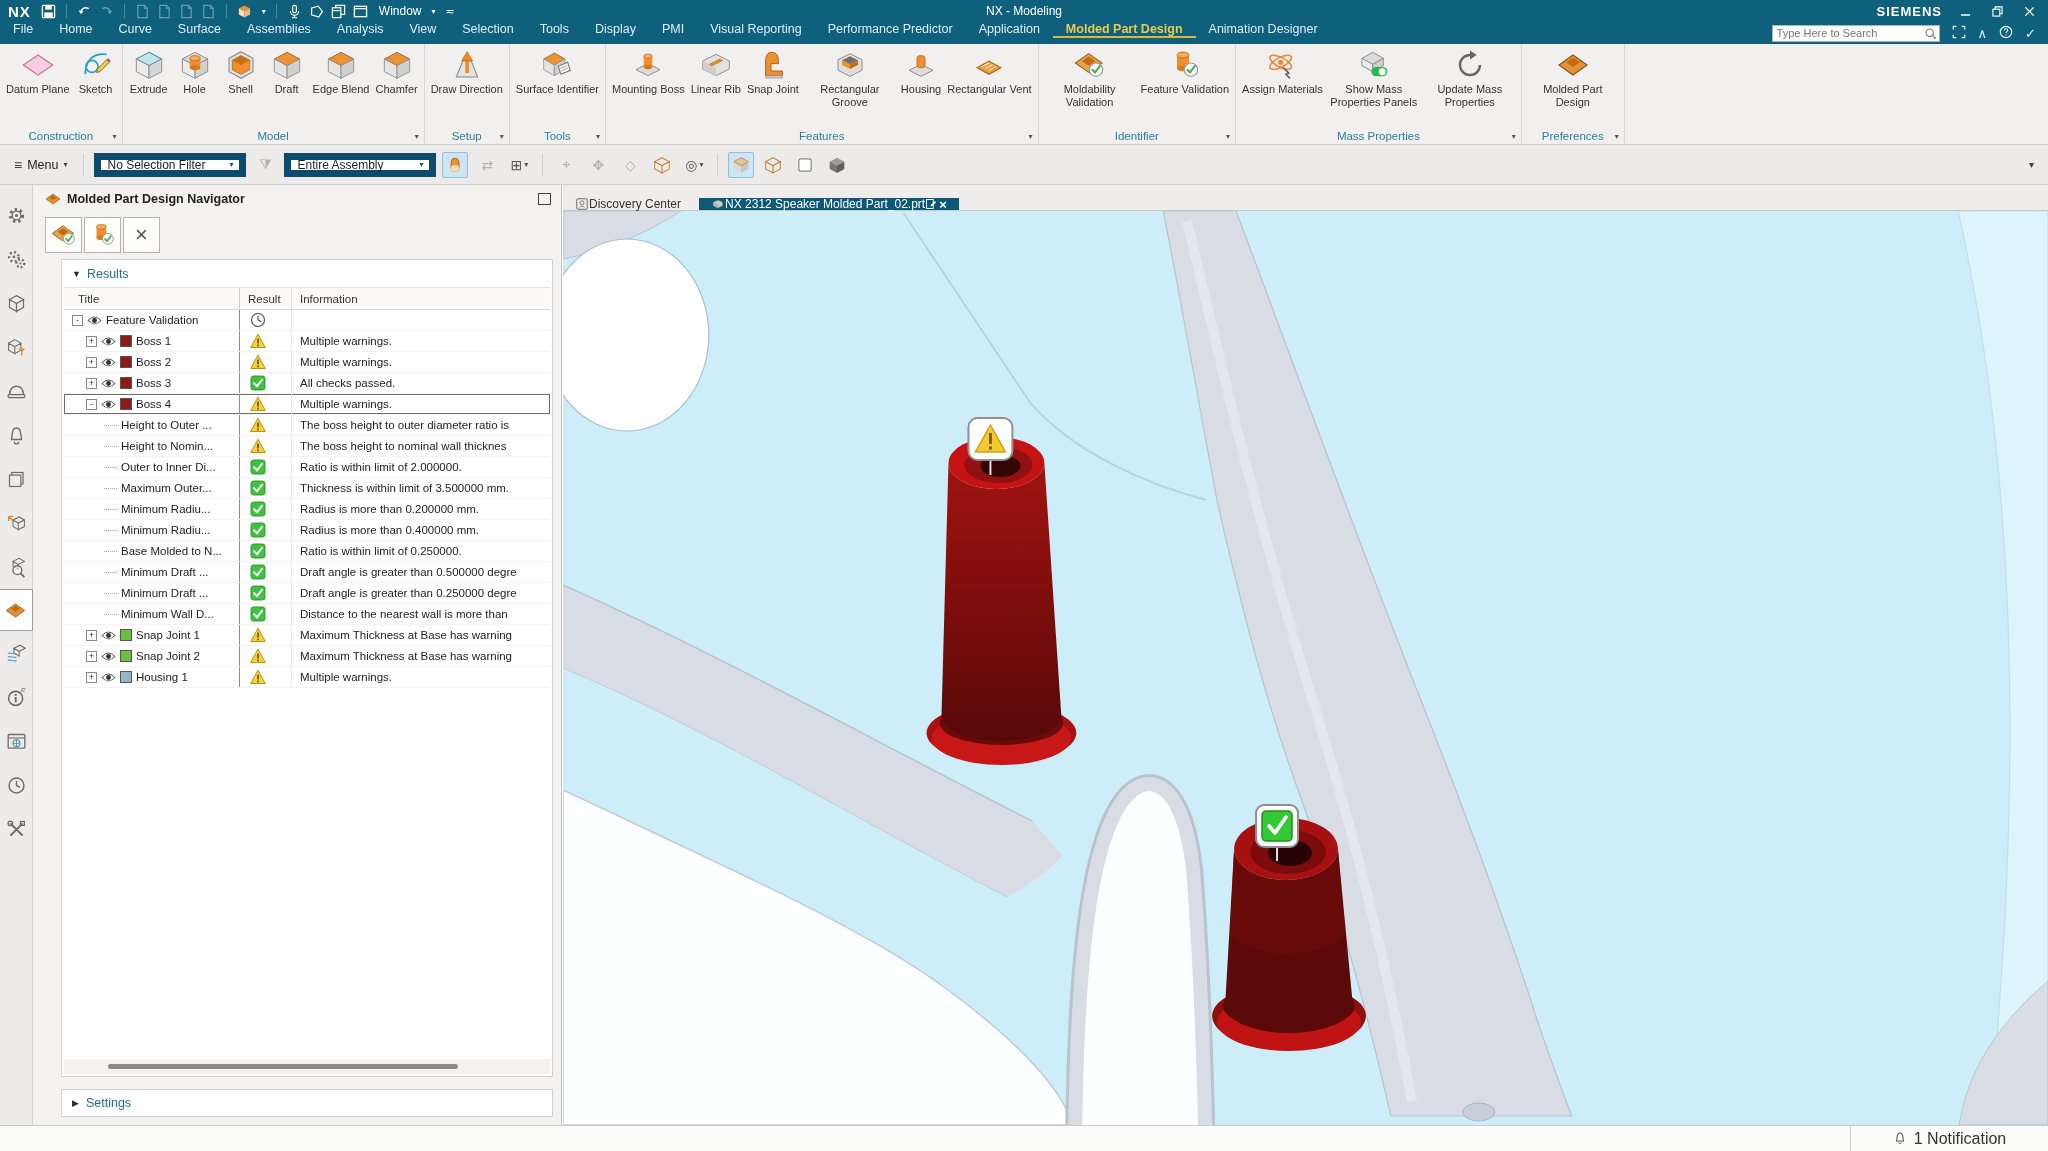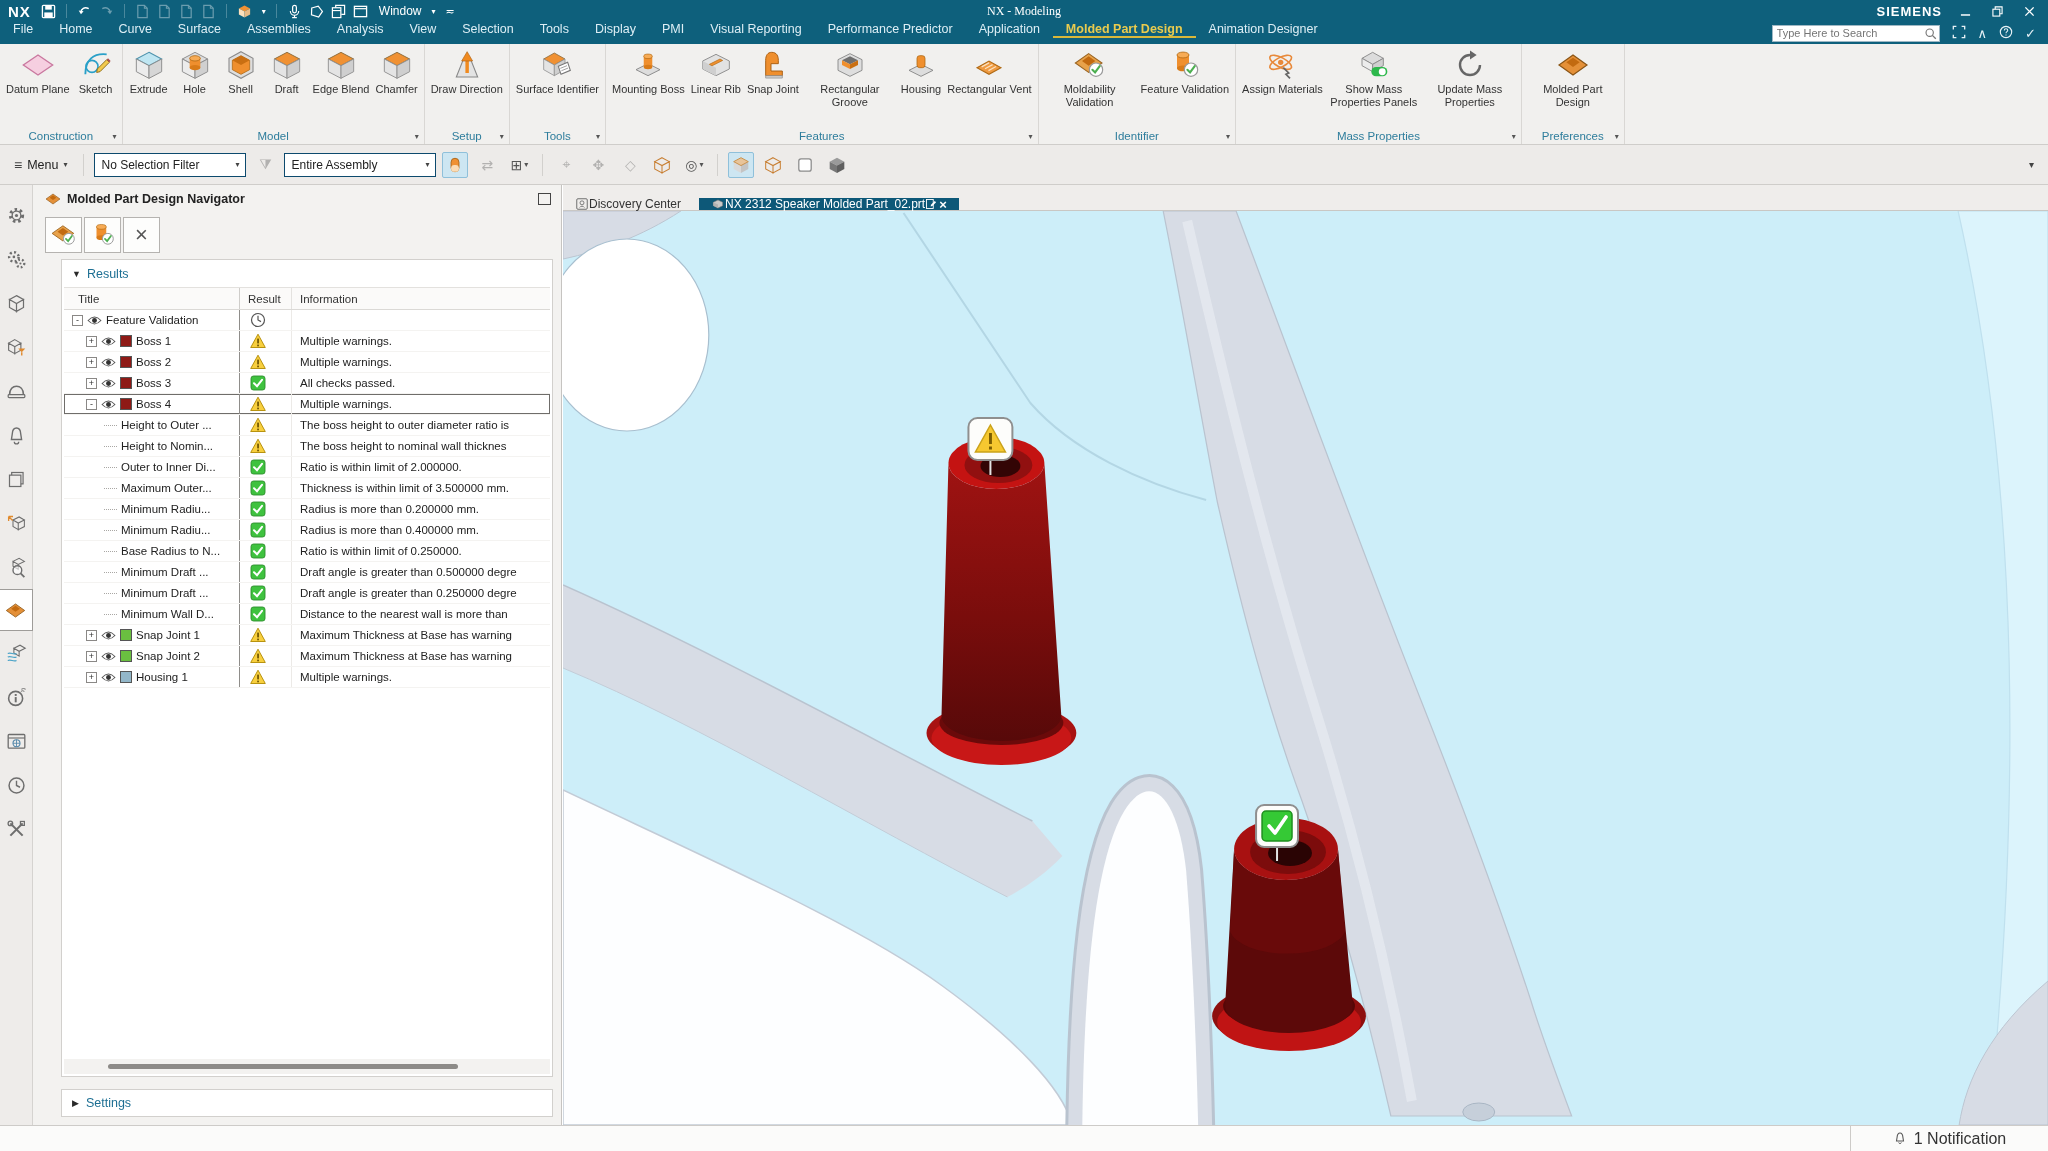--- a/index.html
+++ b/index.html
@@ -8,21 +8,21 @@
 
   
   #titlebar { position:absolute; left:0; top:0; width:2048px; height:22px; background:#0e607c; display:flex; align-items:center; color:#fff; }
   .nx-logo { font-weight:bold; font-size:15px; padding:0 10px 0 8px; letter-spacing:1px; }
   .qat { display:flex; align-items:center; gap:7px; }
   .qat svg { width:15px; height:15px; }
   .qat .dim { opacity:.38; }
   .qsep { width:1px; height:14px; background:rgba(255,255,255,.25); margin:0 3px; }
   .win-label { font-size:12px; margin-left:4px; }
   .dd { font-size:8px; margin-left:3px; }
-  #tb-title { position:absolute; left:0; right:0; text-align:center; font-size:12px; pointer-events:none;font-family:Liberation Serif, serif; }
+  #tb-title { position:absolute; left:0; right:0; text-align:center; font-size:12px; pointer-events:none; }
   .tb-right { margin-left:auto; display:flex; align-items:center; gap:14px; padding-right:10px; z-index:2; }
   .brand { font-weight:bold; font-size:13px; letter-spacing:1px; }
   .winbtn { width:18px; height:16px; display:flex; align-items:center; justify-content:center; }
   .winbtn svg { width:11px; height:11px; }
 
   
   #menubar { position:absolute; left:0; top:22px; width:2048px; height:22px; background:#0e607c; display:flex; align-items:stretch; color:#ddeef5; }
   .mtab { font-size:12.5px; padding:0 13px; display:flex; align-items:center; cursor:default; }
   .mtab[data-active="true"] { color:#e9cb4e; border-bottom:2px solid #d9b83a; font-weight:bold; }
   .mb-right { margin-left:auto; display:flex; align-items:center; gap:12px; padding-right:12px; }
@@ -39,21 +39,21 @@
   .ritem { display:flex; flex-direction:column; align-items:center; min-width:46px; max-width:96px; padding:2px 3px; gap:2px; }
   .ritem svg { width:32px; height:32px; }
   .rlabel { font-size:11px; color:#333; text-align:center; line-height:1.15; }
   .rfoot { height:17px; display:flex; align-items:center; justify-content:center; gap:4px; color:#2e7d9c; font-size:11.5px; position:relative; padding:0 10px; }
   .rfoot .fa { position:absolute; right:2px; bottom:3px; color:#555; font-size:8px; }
 
   
   #toolbar2 { position:absolute; left:0; top:145px; width:2048px; height:40px; background:#edebe9; border-bottom:1px solid #cfcdca; display:flex; align-items:center; gap:6px; padding:0 8px; }
   .menu-btn { display:flex; align-items:center; gap:5px; font-size:12.5px; color:#222; padding:3px 6px; }
   .tsep { width:1px; height:22px; background:#d2d0cd; margin:0 4px; }
-  .tselect { width:152px; height:24px; background:#fff; border:1px solid #0c4a6e; display:flex; align-items:center; font-size:12px; color:#222; padding:0 6px; }
+  .tselect { width:152px; height:24px; background:#fff; border:7px solid #0c4a6e; display:flex; align-items:center; font-size:12px; color:#222; padding:0 6px; }
   .tselect .dd2 { margin-left:auto; font-size:8px; color:#444; }
   .tbtn { min-width:26px; height:26px; display:flex; align-items:center; justify-content:center; border-radius:2px; font-size:14px; color:#555; }
   .tbtn svg { width:18px; height:18px; }
   .tbtn.on { background:#cde6f2; border:1px solid #8fc0da; }
   .tbtn.dim { opacity:.38; }
   .t2-right { margin-left:auto; color:#444; font-size:10px; padding-right:6px; }
 
   
   #sidebar { position:absolute; left:0; top:185px; width:33px; bottom:26px; background:#eeecea; border-right:1px solid #d5d3d0; display:flex; flex-direction:column; align-items:center; padding-top:8px; gap:0; }
   .sitem { width:33px; height:44px; display:flex; align-items:center; justify-content:center; }
@@ -1131,21 +1131,21 @@
               <svg>
                 <use href="#g-pass"></use>
               </svg>
             </div>
             <div class="c-info">Radius is more than 0.400000 mm.</div>
           </div>
 
           <div class="trow" data-lvl="2">
             <div class="c-title">
 
-              <span>Base Radius to N...</span>
+              <span>Base Molded to N...</span>
             </div>
             <div class="c-result">
 
               <svg>
                 <use href="#g-pass"></use>
               </svg>
             </div>
             <div class="c-info">Ratio is within limit of 0.250000.</div>
           </div>
 

